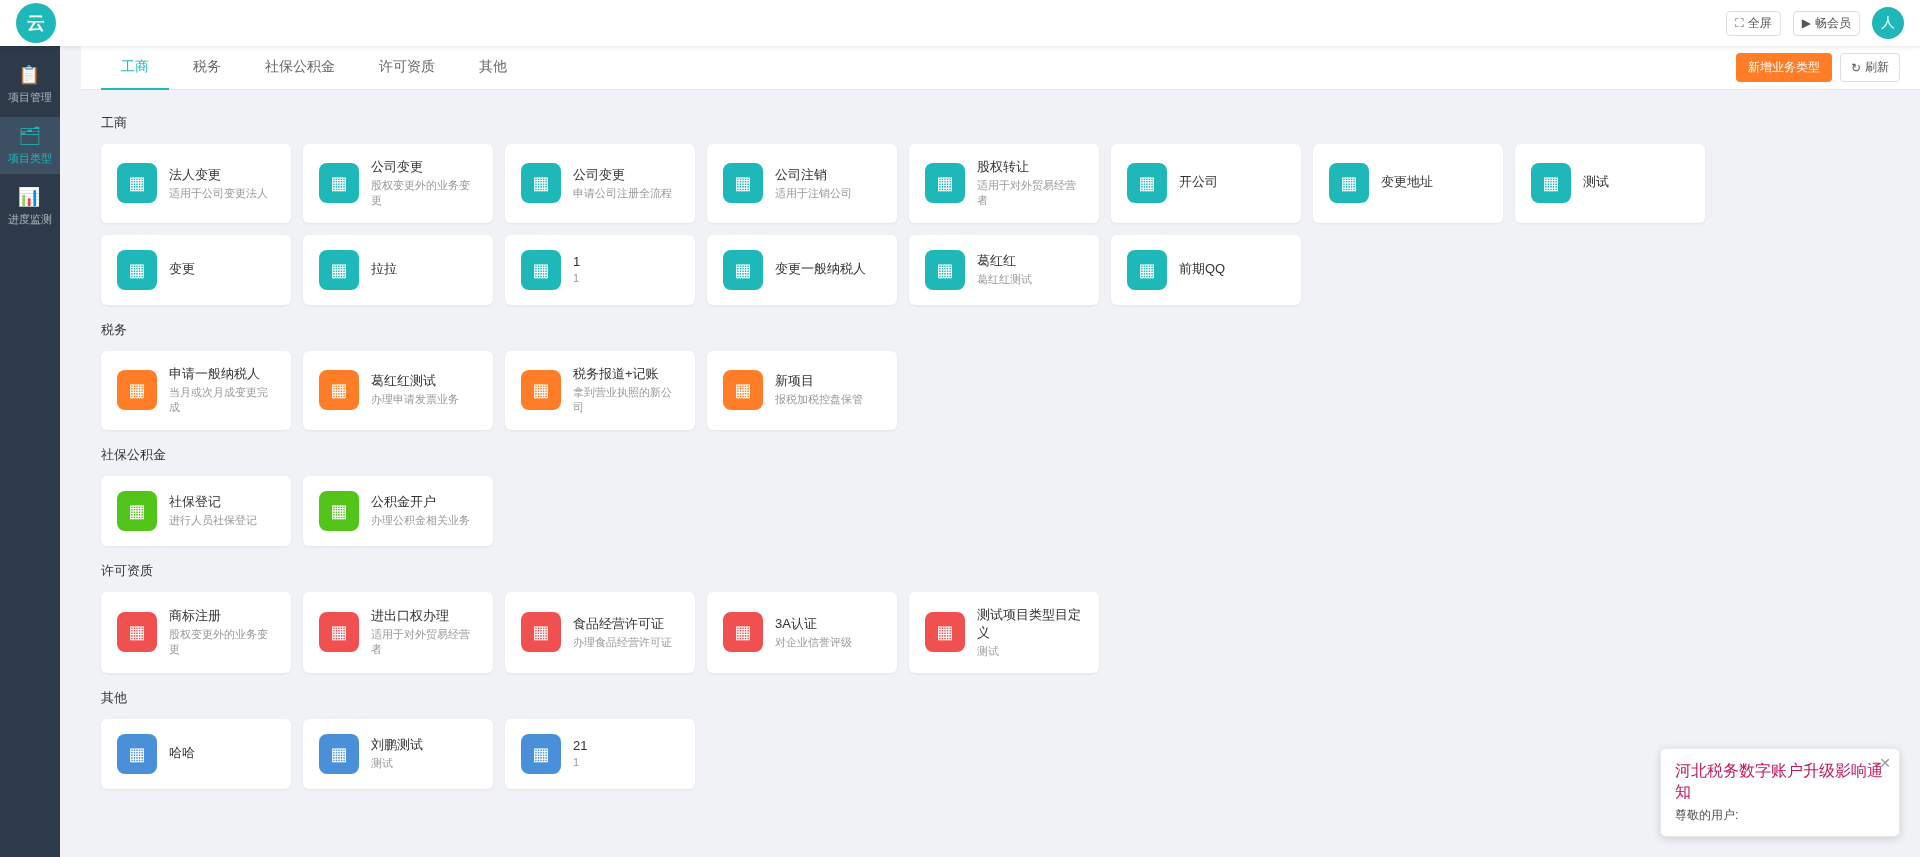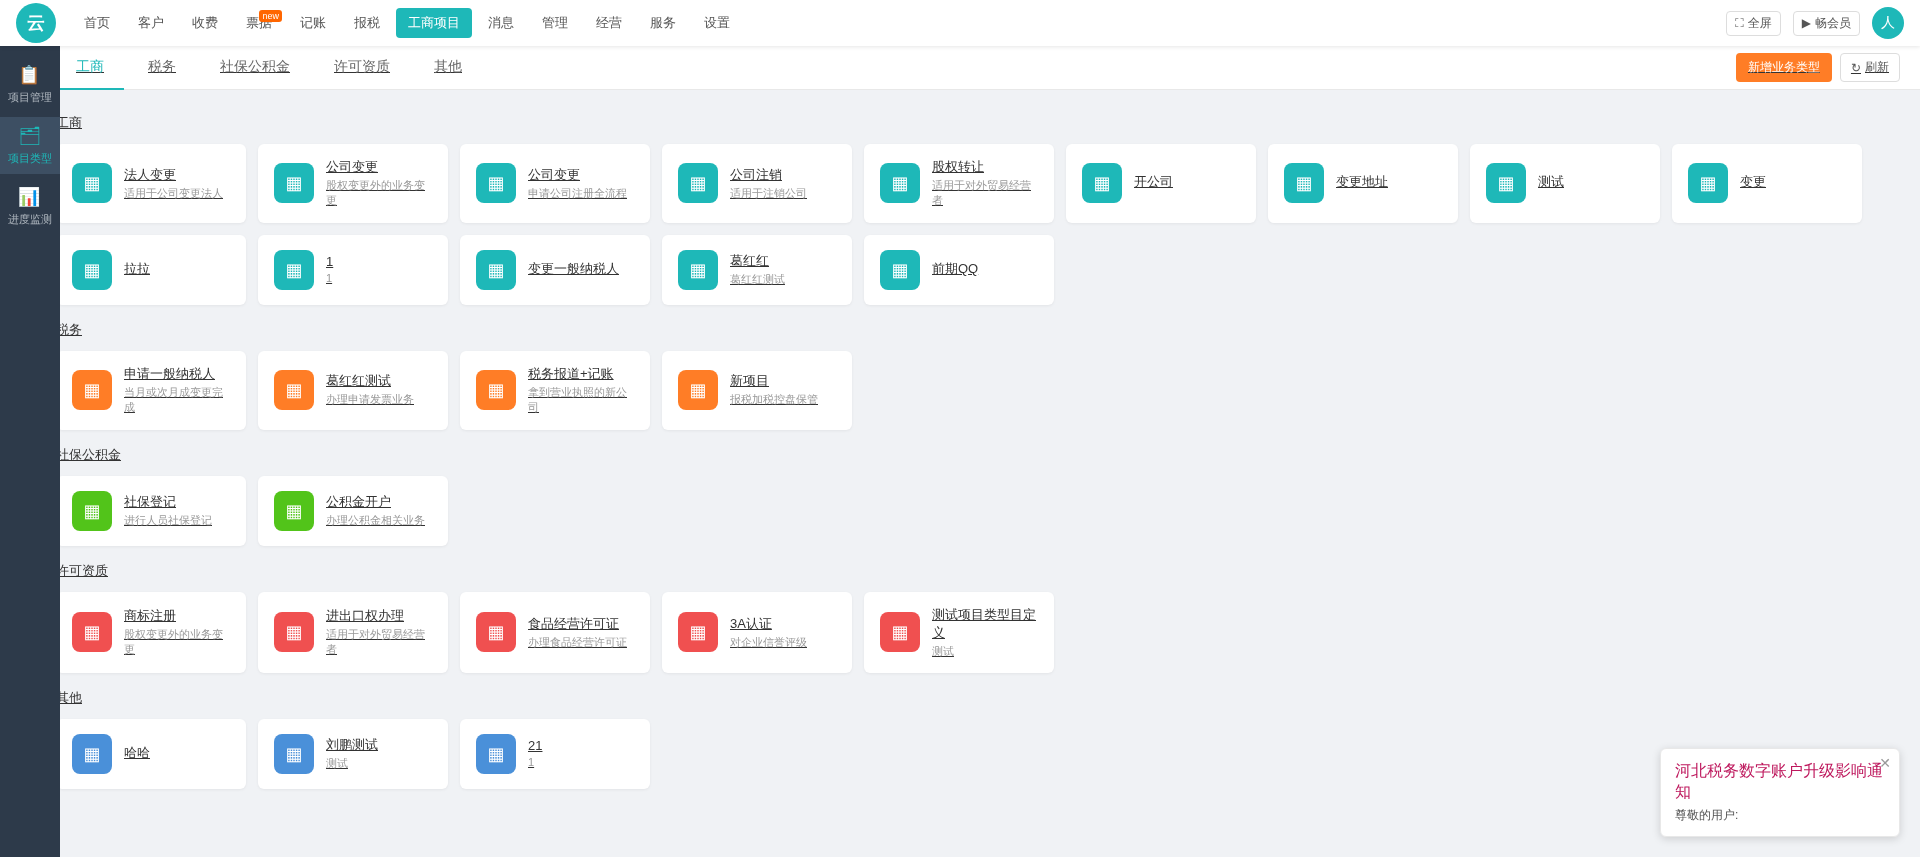--- a/index.html
+++ b/index.html
@@ -61,23 +61,22 @@
     .sidebar-item {
       display: flex; flex-direction: column; align-items: center;
       padding: 8px 4px; width: 100%; cursor: pointer;
       color: #adb5bd; font-size: 11px; gap: 4px;
     }
     .sidebar-item.active { background: #3d4f63; color: #1eb8b8; }
     .sidebar-icon { font-size: 18px; }
 
     
     .main-content {
-      margin-left: 36px; margin-top: 46px;
+      margin-left: 81px; margin-top: 46px;
       padding: 0;
-      text-decoration: underline;
     }
 
     
     .tabs-bar {
       background: #fff;
       display: flex; align-items: center;
       padding: 0 20px;
       border-bottom: 1px solid #e8e8e8;
       height: 44px;
       position: sticky; top: 46px; z-index: 50;
@@ -155,34 +154,20 @@
     }
     .notification-popup .notif-title { font-size: 16px; color: #be185d; margin-bottom: 4px; font-weight: 500; }
   </style>
 </head>
 <body>
 
 <nav class="top-nav">
   <div class="logo">
     <span>云</span>
   </div>
-  <div class="nav-items" id="nav-items">
-      <div class="nav-item">首页</div>
-      <div class="nav-item">客户</div>
-      <div class="nav-item">收费</div>
-      <div class="nav-item">票据<span class="nav-badge">new</span></div>
-      <div class="nav-item">记账</div>
-      <div class="nav-item">报税</div>
-      <div class="nav-item active">工商项目</div>
-      <div class="nav-item">消息</div>
-      <div class="nav-item">管理</div>
-      <div class="nav-item">经营</div>
-      <div class="nav-item">服务</div>
-      <div class="nav-item">设置</div>
-    </div>
   <div class="top-nav-right">
     <div class="btn-fullscreen">
       <span>⛶</span>
       <span>全屏</span>
     </div>
     <div class="btn-vip">
       <span>▶</span>
       <span>畅会员</span>
     </div>
     <div class="avatar-circle">

